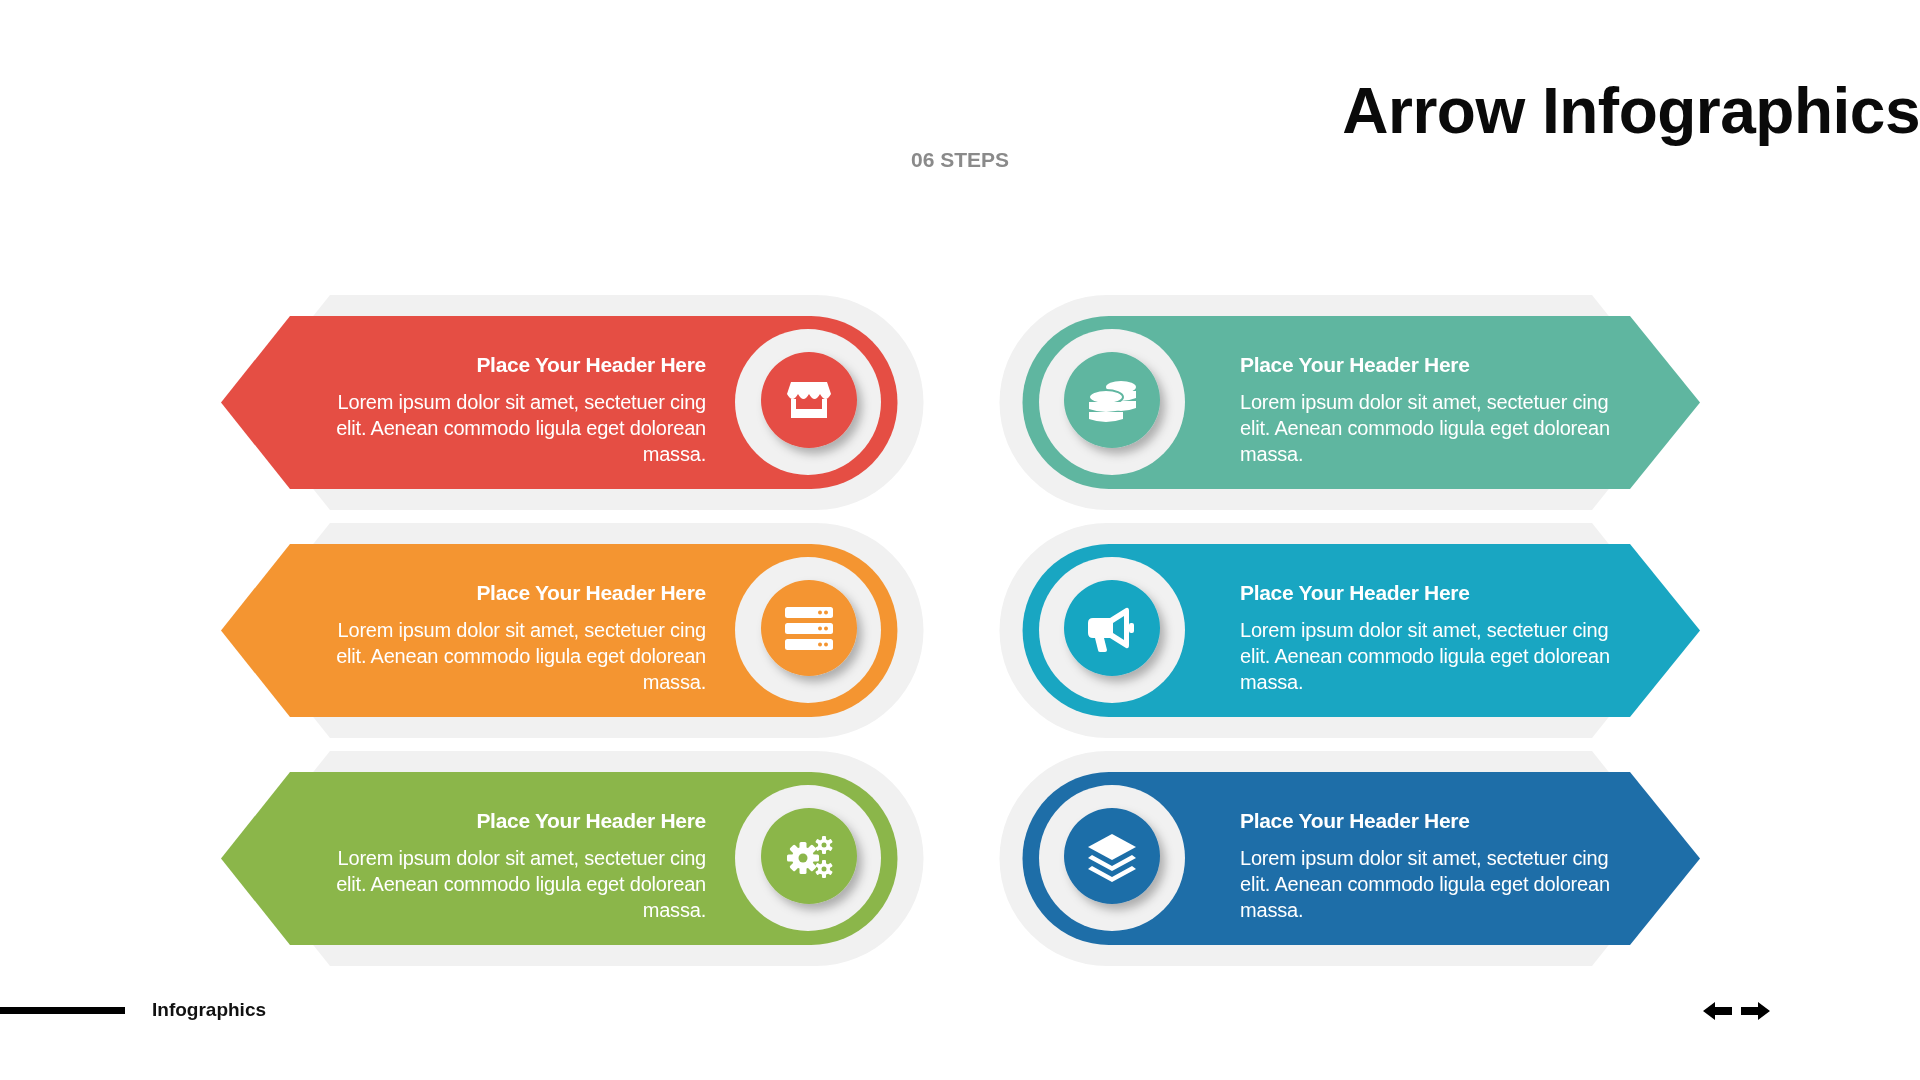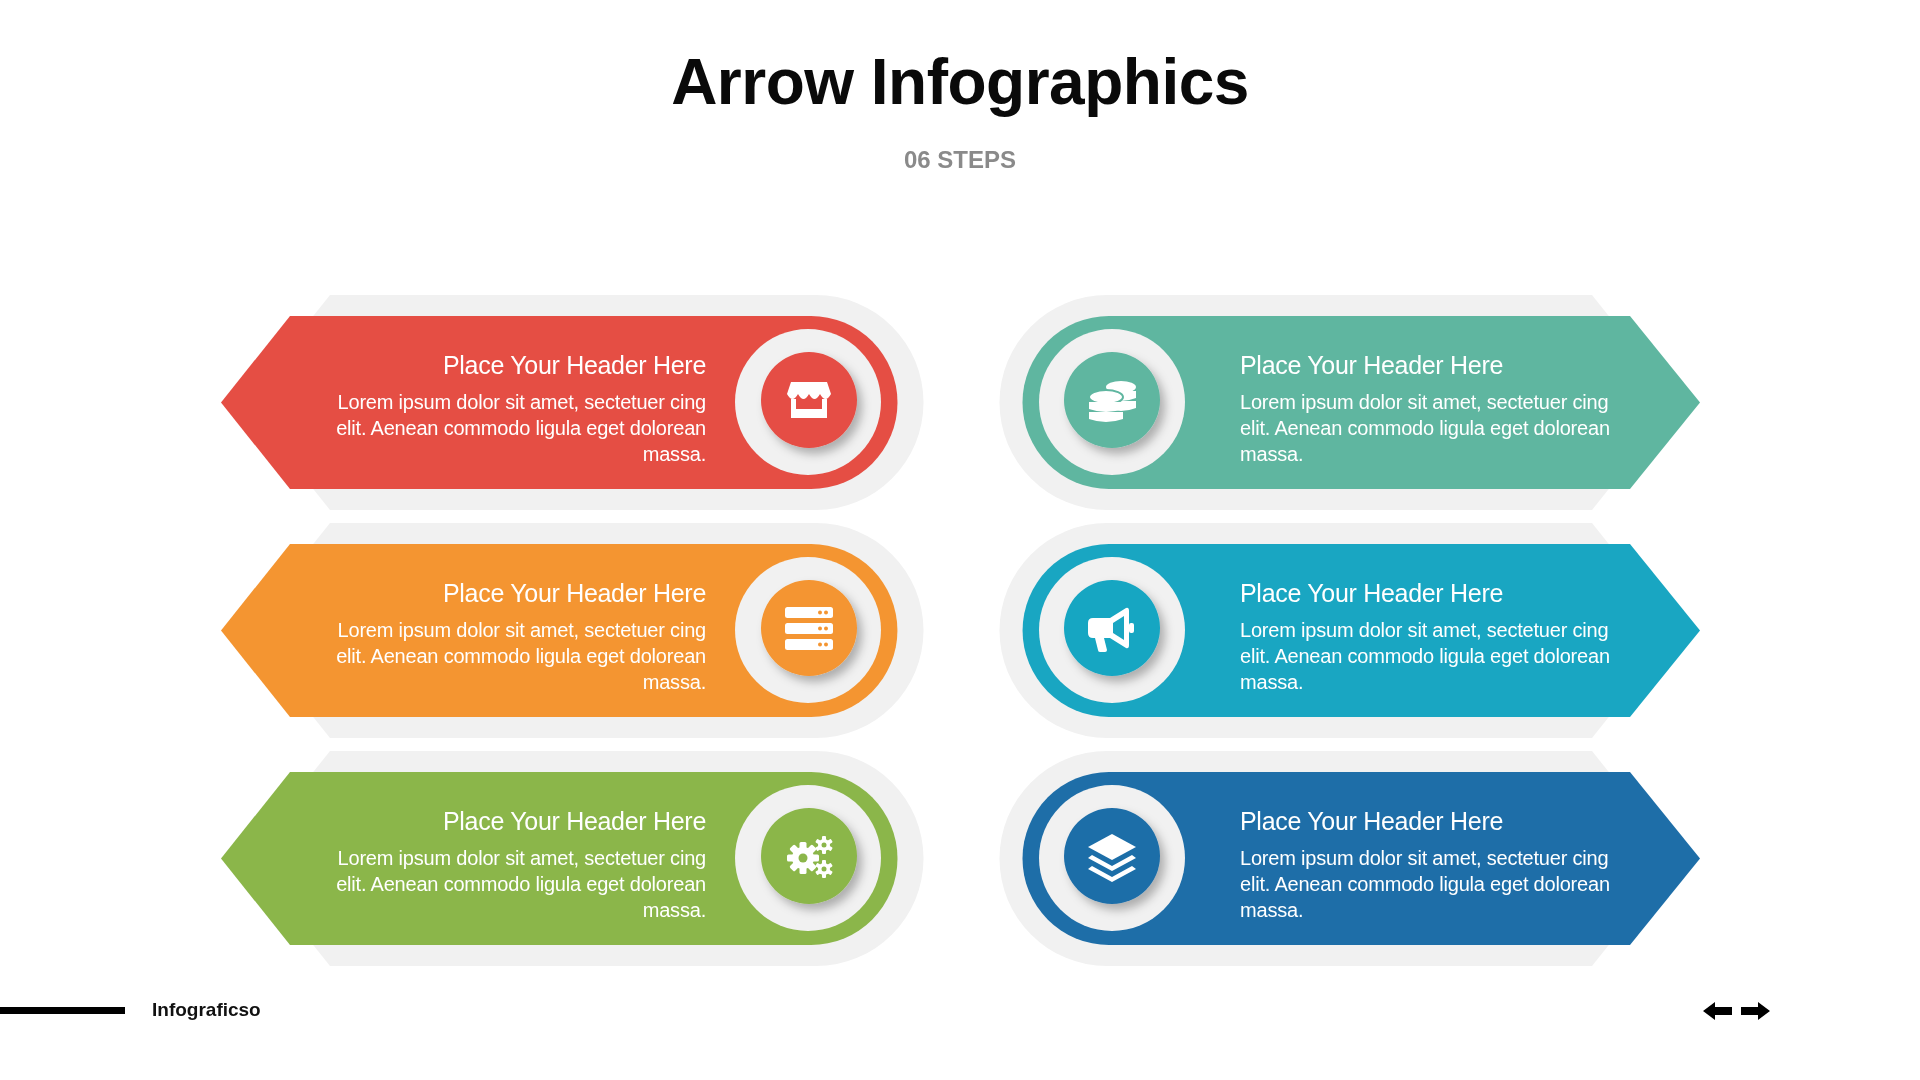--- a/index.html
+++ b/index.html
@@ -1,26 +1,26 @@
 <!DOCTYPE html>
 <html><head>
 <meta charset="utf-8">
 <style>
   html, body { margin:0; padding:0; }
   body { width:1920px; height:1080px; background:#ffffff; position:relative; overflow:hidden;
          font-family:"Liberation Sans", "DejaVu Sans", sans-serif; }
-  .title { position:absolute; left:0; width:1920px; top:44px; text-align:center;
+  .title { position:absolute; left:0; width:1920px; top:73px; text-align:right;
            font-size:64px; font-weight:bold; color:#0a0a0a; letter-spacing:-0.5px; line-height:76px; }
   .subtitle { position:absolute; left:0; width:1920px; top:140px; text-align:center;
-              font-size:24px; font-weight:bold; color:#8a8a8a; line-height:40px; }
+              font-size:21px; font-weight:bold; color:#8a8a8a; line-height:40px; }
   .shapes { position:absolute; left:0; top:0; width:1920px; height:1080px; }
   .card-text { position:absolute; width:400px; color:#ffffff; }
   .card-text.left { text-align:right; }
   .card-text.right { text-align:left; }
-  .card-head { font-size:25px; font-weight:normal; line-height:30px; margin-bottom:9px; letter-spacing:-0.3px; }
+  .card-head { font-size:21px; font-weight:bold; line-height:30px; margin-bottom:9px; letter-spacing:-0.3px; }
   .card-body { font-size:20px; line-height:26px; letter-spacing:-0.2px; }
   .footer-line { position:absolute; left:0; top:1007px; width:125px; height:7px; background:#000; }
   .footer-brand { position:absolute; left:152px; top:999px; font-size:19px; font-weight:bold; color:#111; line-height:22px; }
   .nav { position:absolute; top:1001px; width:30px; height:20px; cursor:pointer; }
   .nav svg { display:block; }
 </style>
 </head>
 <body>
 
 <div class="title">Arrow Infographics</div>
@@ -166,21 +166,21 @@
 <div class="card-text right" style="left:1240px; top:578px;">
   <div class="card-head">Place Your Header Here</div>
   <div class="card-body">Lorem ipsum dolor sit amet, sectetuer cing elit. Aenean commodo ligula eget dolorean massa.</div>
 </div>
 <div class="card-text right" style="left:1240px; top:806px;">
   <div class="card-head">Place Your Header Here</div>
   <div class="card-body">Lorem ipsum dolor sit amet, sectetuer cing elit. Aenean commodo ligula eget dolorean massa.</div>
 </div>
 
 <div class="footer-line"></div>
-<div class="footer-brand">Infograficso</div>
+<div class="footer-brand">Infographics</div>
 
 <div class="nav" style="left:1703px;">
   <svg width="30" height="20" viewBox="0 0 30 20">
     <path d="M0 10 L12 1 L12 6 L29 6 L29 14 L12 14 L12 19 Z" fill="#000"></path>
   </svg>
 </div>
 <div class="nav" style="left:1740px;">
   <svg width="30" height="20" viewBox="0 0 30 20">
     <path d="M30 10 L18 1 L18 6 L1 6 L1 14 L18 14 L18 19 Z" fill="#000"></path>
   </svg>

